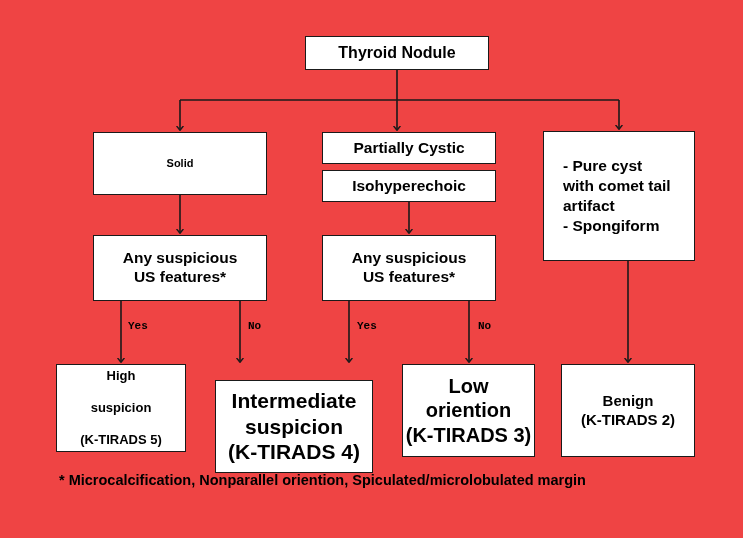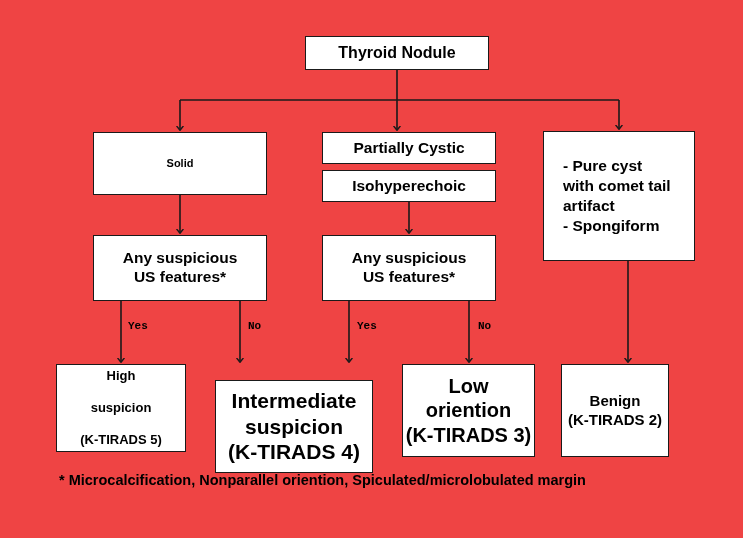--- a/index.html
+++ b/index.html
@@ -51,21 +51,21 @@
   #box-root        { left: 305px; top: 36px;  width: 184px; height: 34px;  font-size: 16px; }
   #box-solid       { left: 93px;  top: 132px; width: 174px; height: 63px;  font-size: 11px; }
   #box-partcystic  { left: 322px; top: 132px; width: 174px; height: 32px;  font-size: 15.5px; }
   #box-isohyper    { left: 322px; top: 170px; width: 174px; height: 32px;  font-size: 15.5px; }
   #box-benignlist  { left: 543px; top: 131px; width: 152px; height: 130px; font-size: 15.5px; line-height: 1.28; }
   #box-susp-left   { left: 93px;  top: 235px; width: 174px; height: 66px;  font-size: 15.5px; }
   #box-susp-right  { left: 322px; top: 235px; width: 174px; height: 66px;  font-size: 15.5px; }
   #box-high        { left: 56px;  top: 364px; width: 130px; height: 88px;  font-size: 13px; gap: 16px; }
   #box-intermed    { left: 215px; top: 380px; width: 158px; height: 93px;  font-size: 21px; }
   #box-low         { left: 402px; top: 364px; width: 133px; height: 93px;  font-size: 20px; }
-  #box-benign      { left: 561px; top: 364px; width: 108px; height: 93px;  font-size: 15px; }
+  #box-benign      { left: 561px; top: 364px; width: 134px; height: 93px;  font-size: 15px; }
 
   .edge-label {
     position: absolute;
     color: #000000;
     font-weight: bold;
     font-size: 11px;
     z-index: 3;
     white-space: nowrap;
     font-family: Liberation Mono, monospace;
   }

